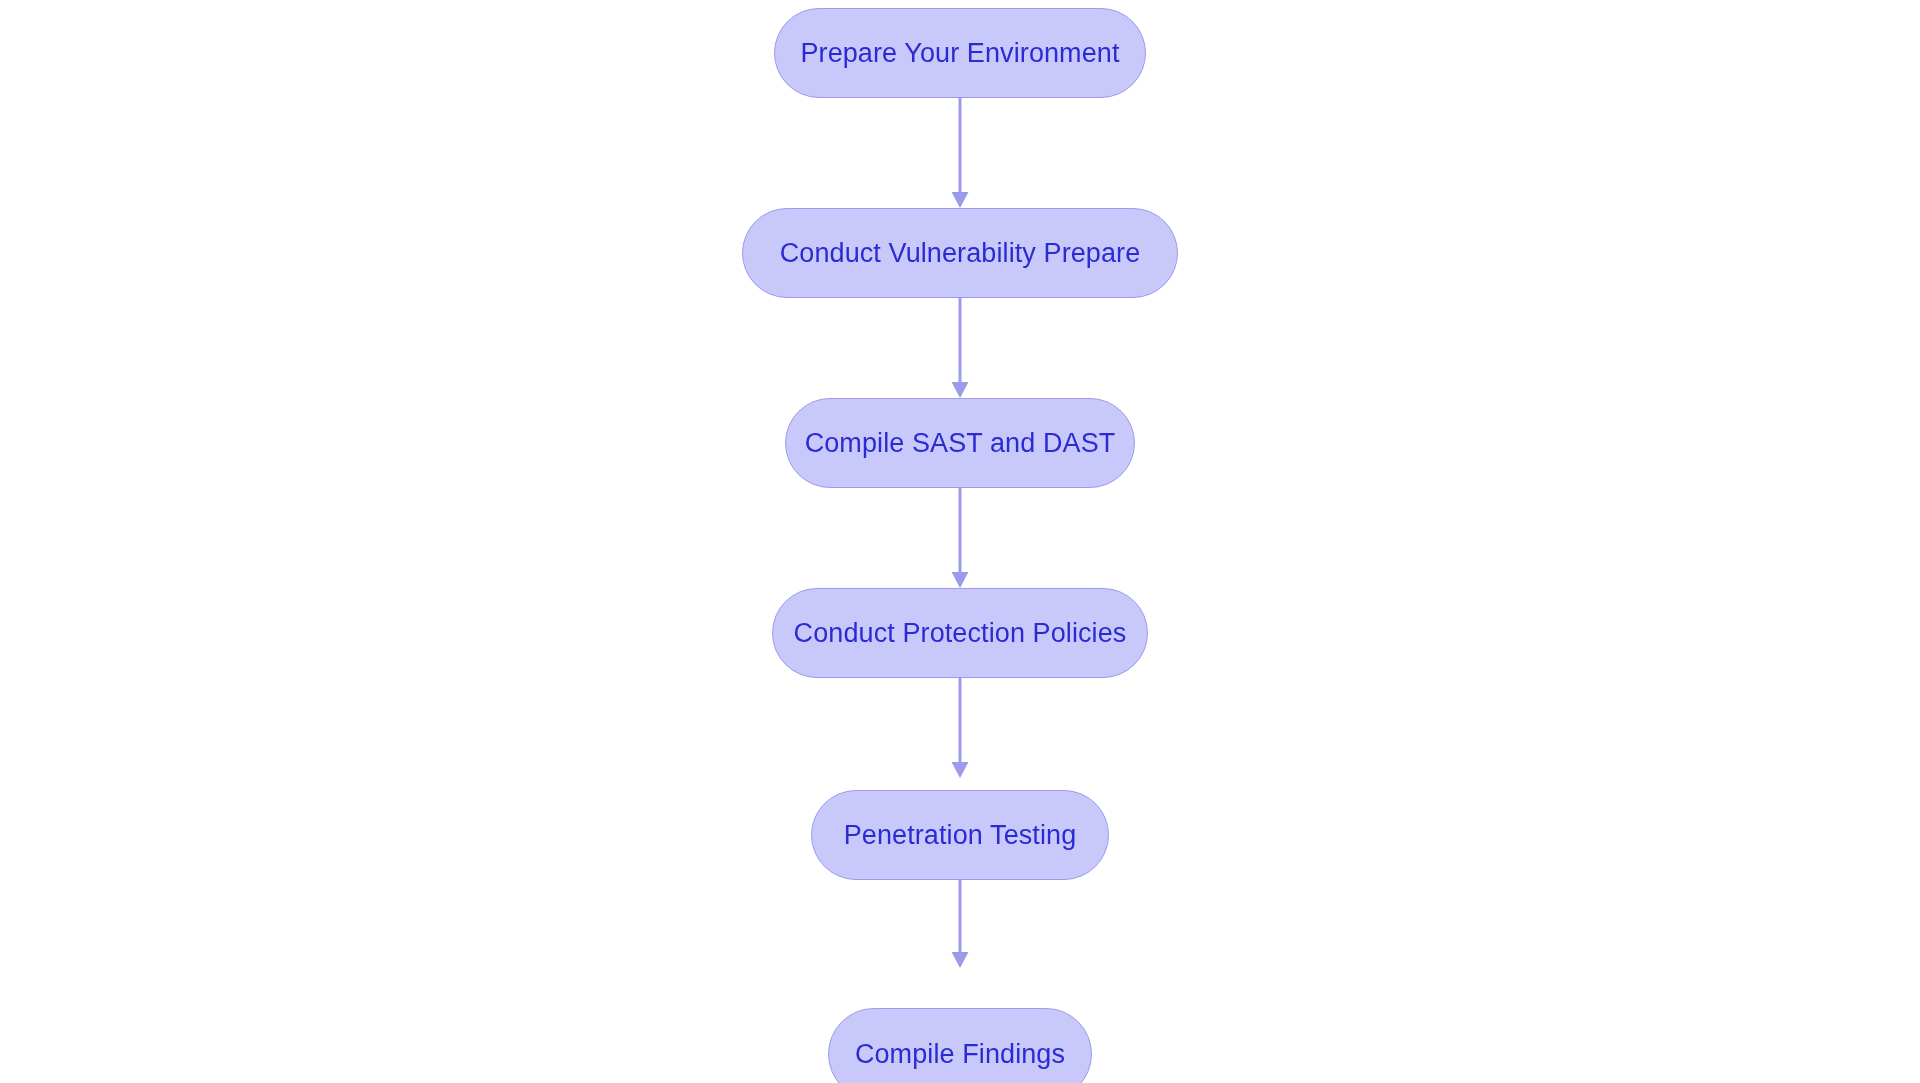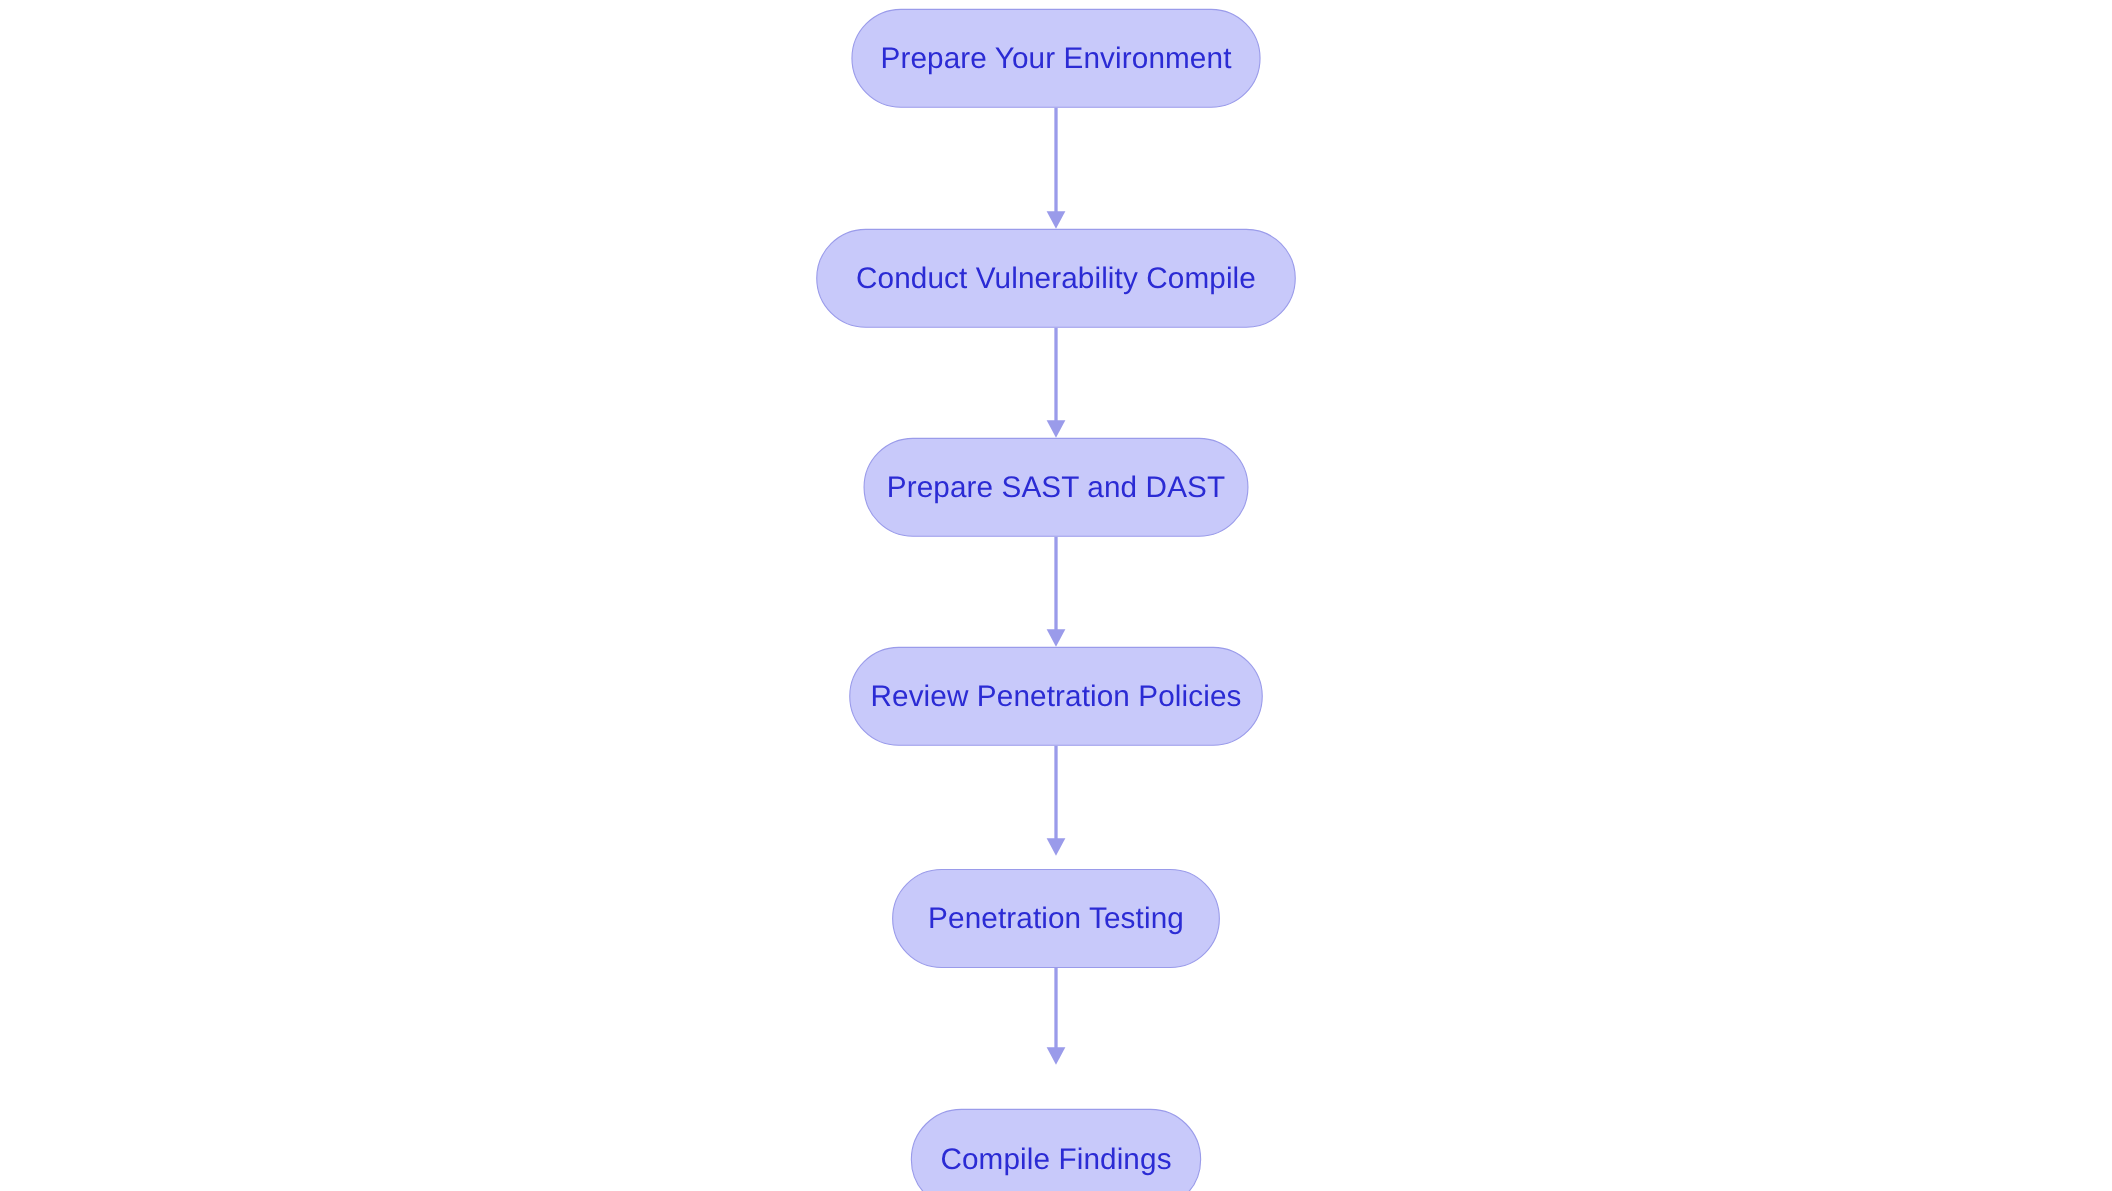--- a/index.html
+++ b/index.html
@@ -94,27 +94,27 @@
       <div class="connector" style="top: 868px; height: 100px;">
         <svg width="24" height="100" viewBox="0 0 24 100">
           <line x1="12" y1="0" x2="12" y2="85" stroke="#9a9bea" stroke-width="3"></line>
           <polygon points="3.5,84 20.5,84 12,100" fill="#9a9bea"></polygon>
         </svg>
       </div>
       <div class="node" style="top: 8px; width: 372px; height: 90px;">
         <span class="node-label">Prepare Your Environment</span>
       </div>
       <div class="node" style="top: 208px; width: 436px; height: 90px;">
-        <span class="node-label">Conduct Vulnerability Compile</span>
+        <span class="node-label">Conduct Vulnerability Prepare</span>
       </div>
       <div class="node" style="top: 398px; width: 350px; height: 90px;">
-        <span class="node-label">Prepare SAST and DAST</span>
+        <span class="node-label">Compile SAST and DAST</span>
       </div>
       <div class="node" style="top: 588px; width: 376px; height: 90px;">
-        <span class="node-label">Review Penetration Policies</span>
+        <span class="node-label">Conduct Protection Policies</span>
       </div>
       <div class="node" style="top: 778px; width: 298px; height: 90px; margin-top: 12px;">
         <span class="node-label">Penetration Testing</span>
       </div>
       <div class="node" style="top: 968px; width: 264px; height: 92px; margin-top: 40px;">
         <span class="node-label">Compile Findings</span>
       </div>
     </div>
 </div>
 

